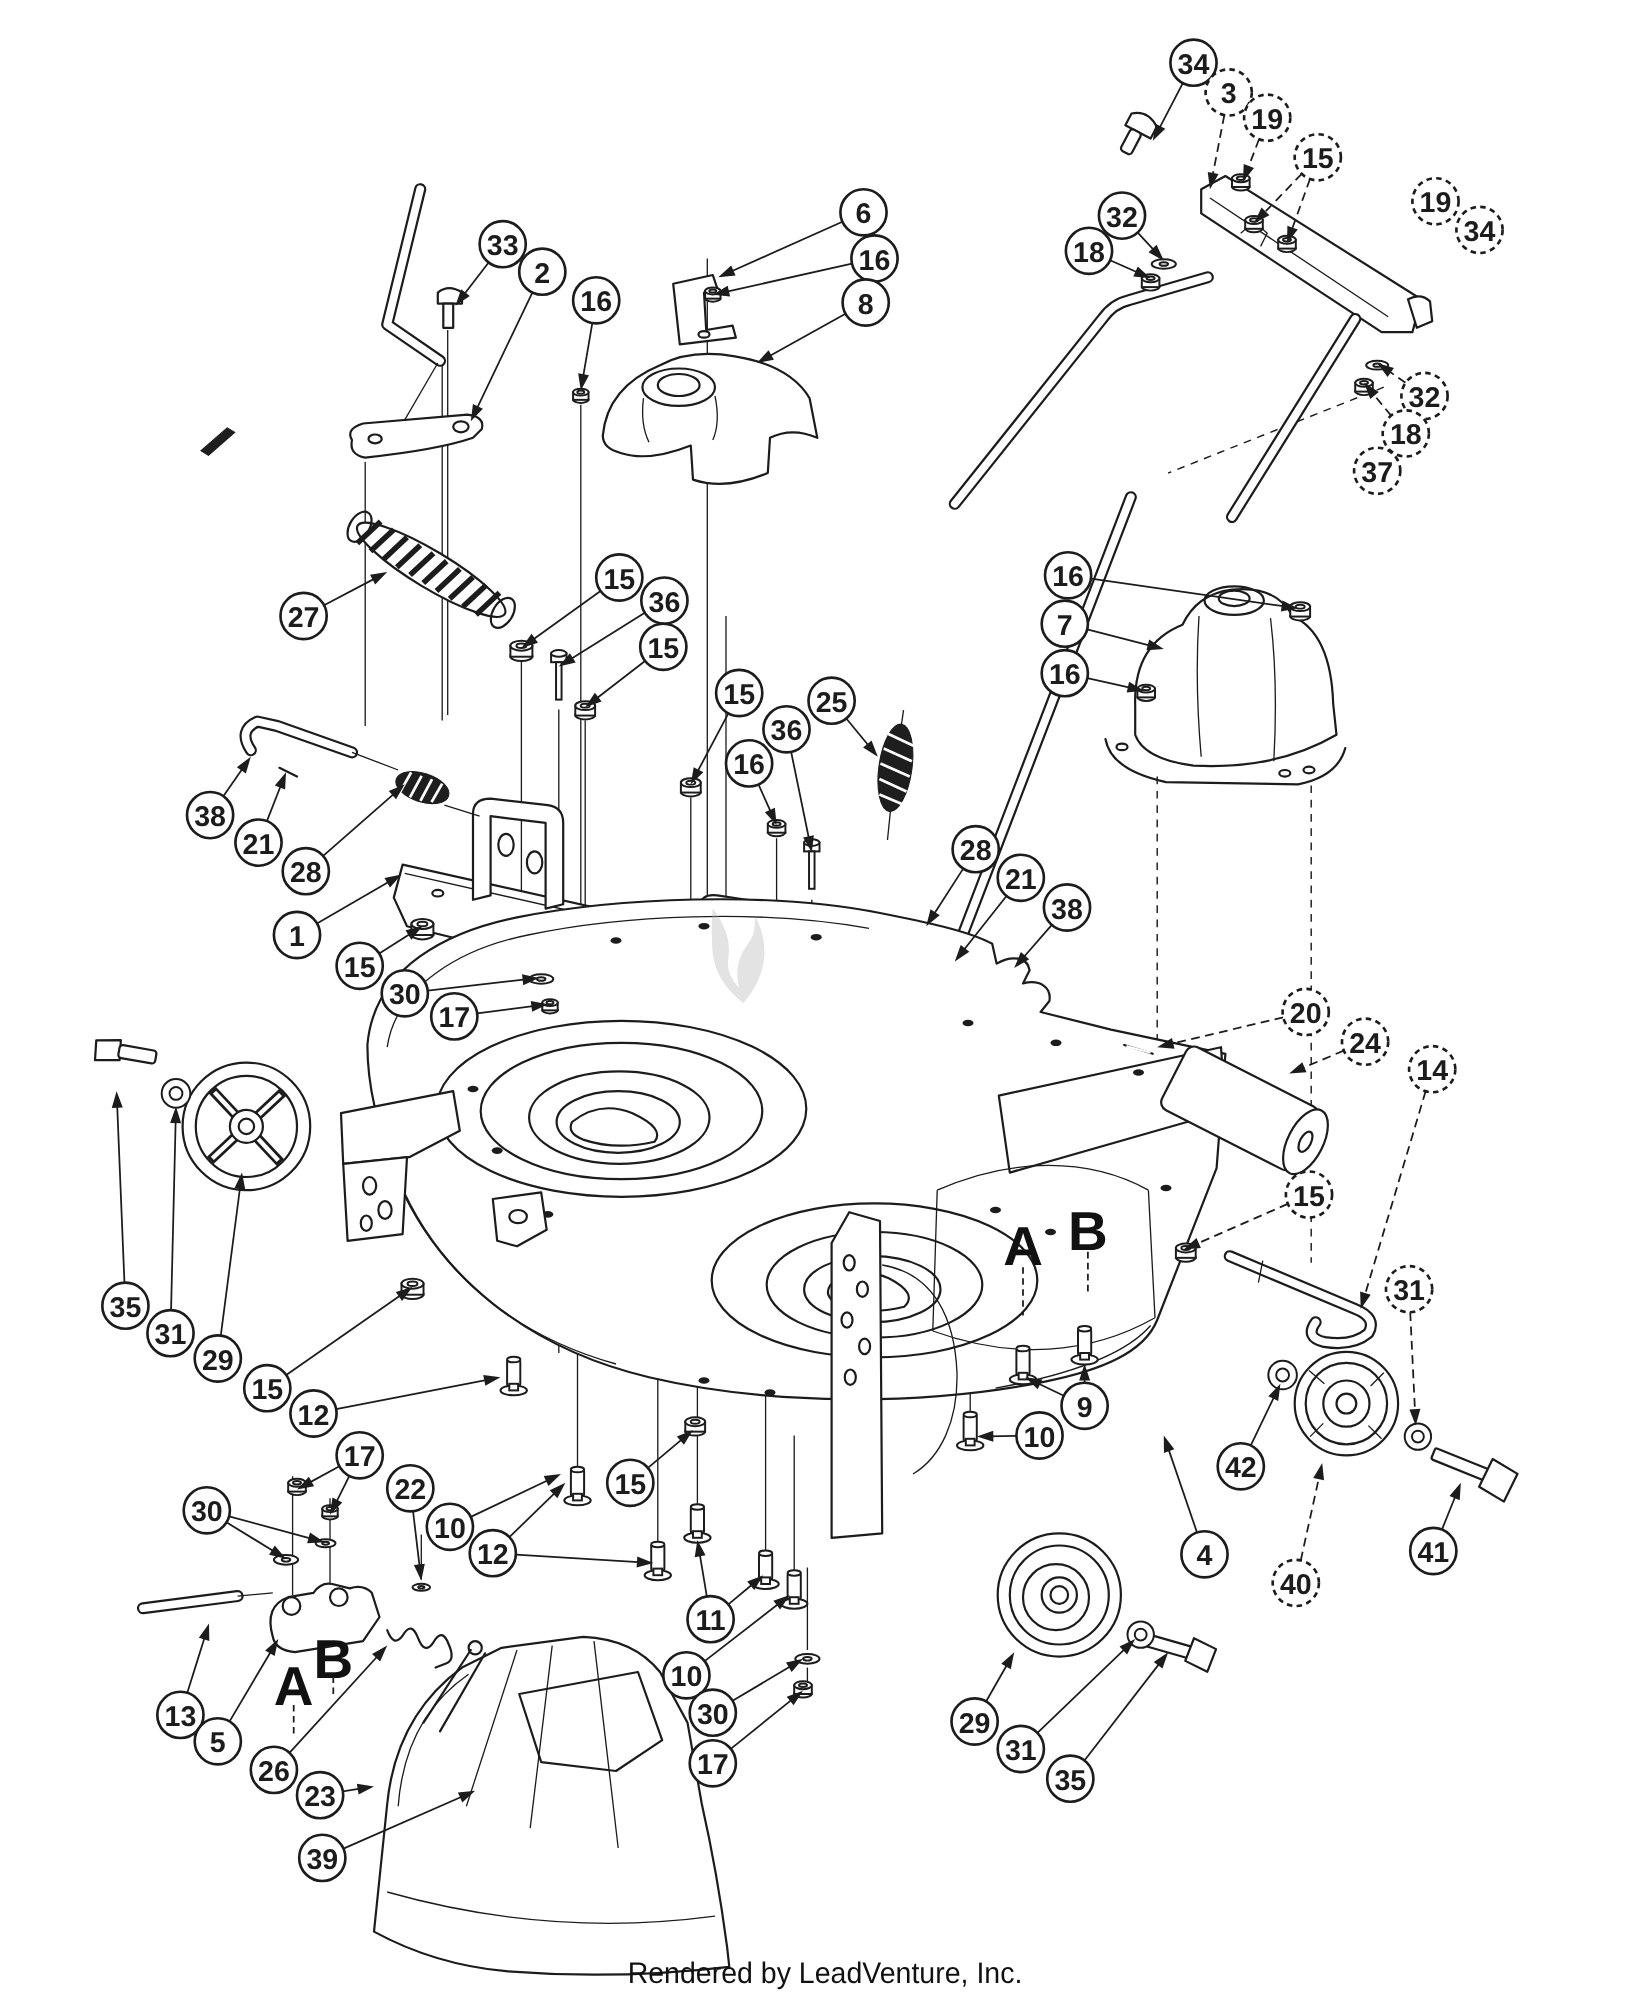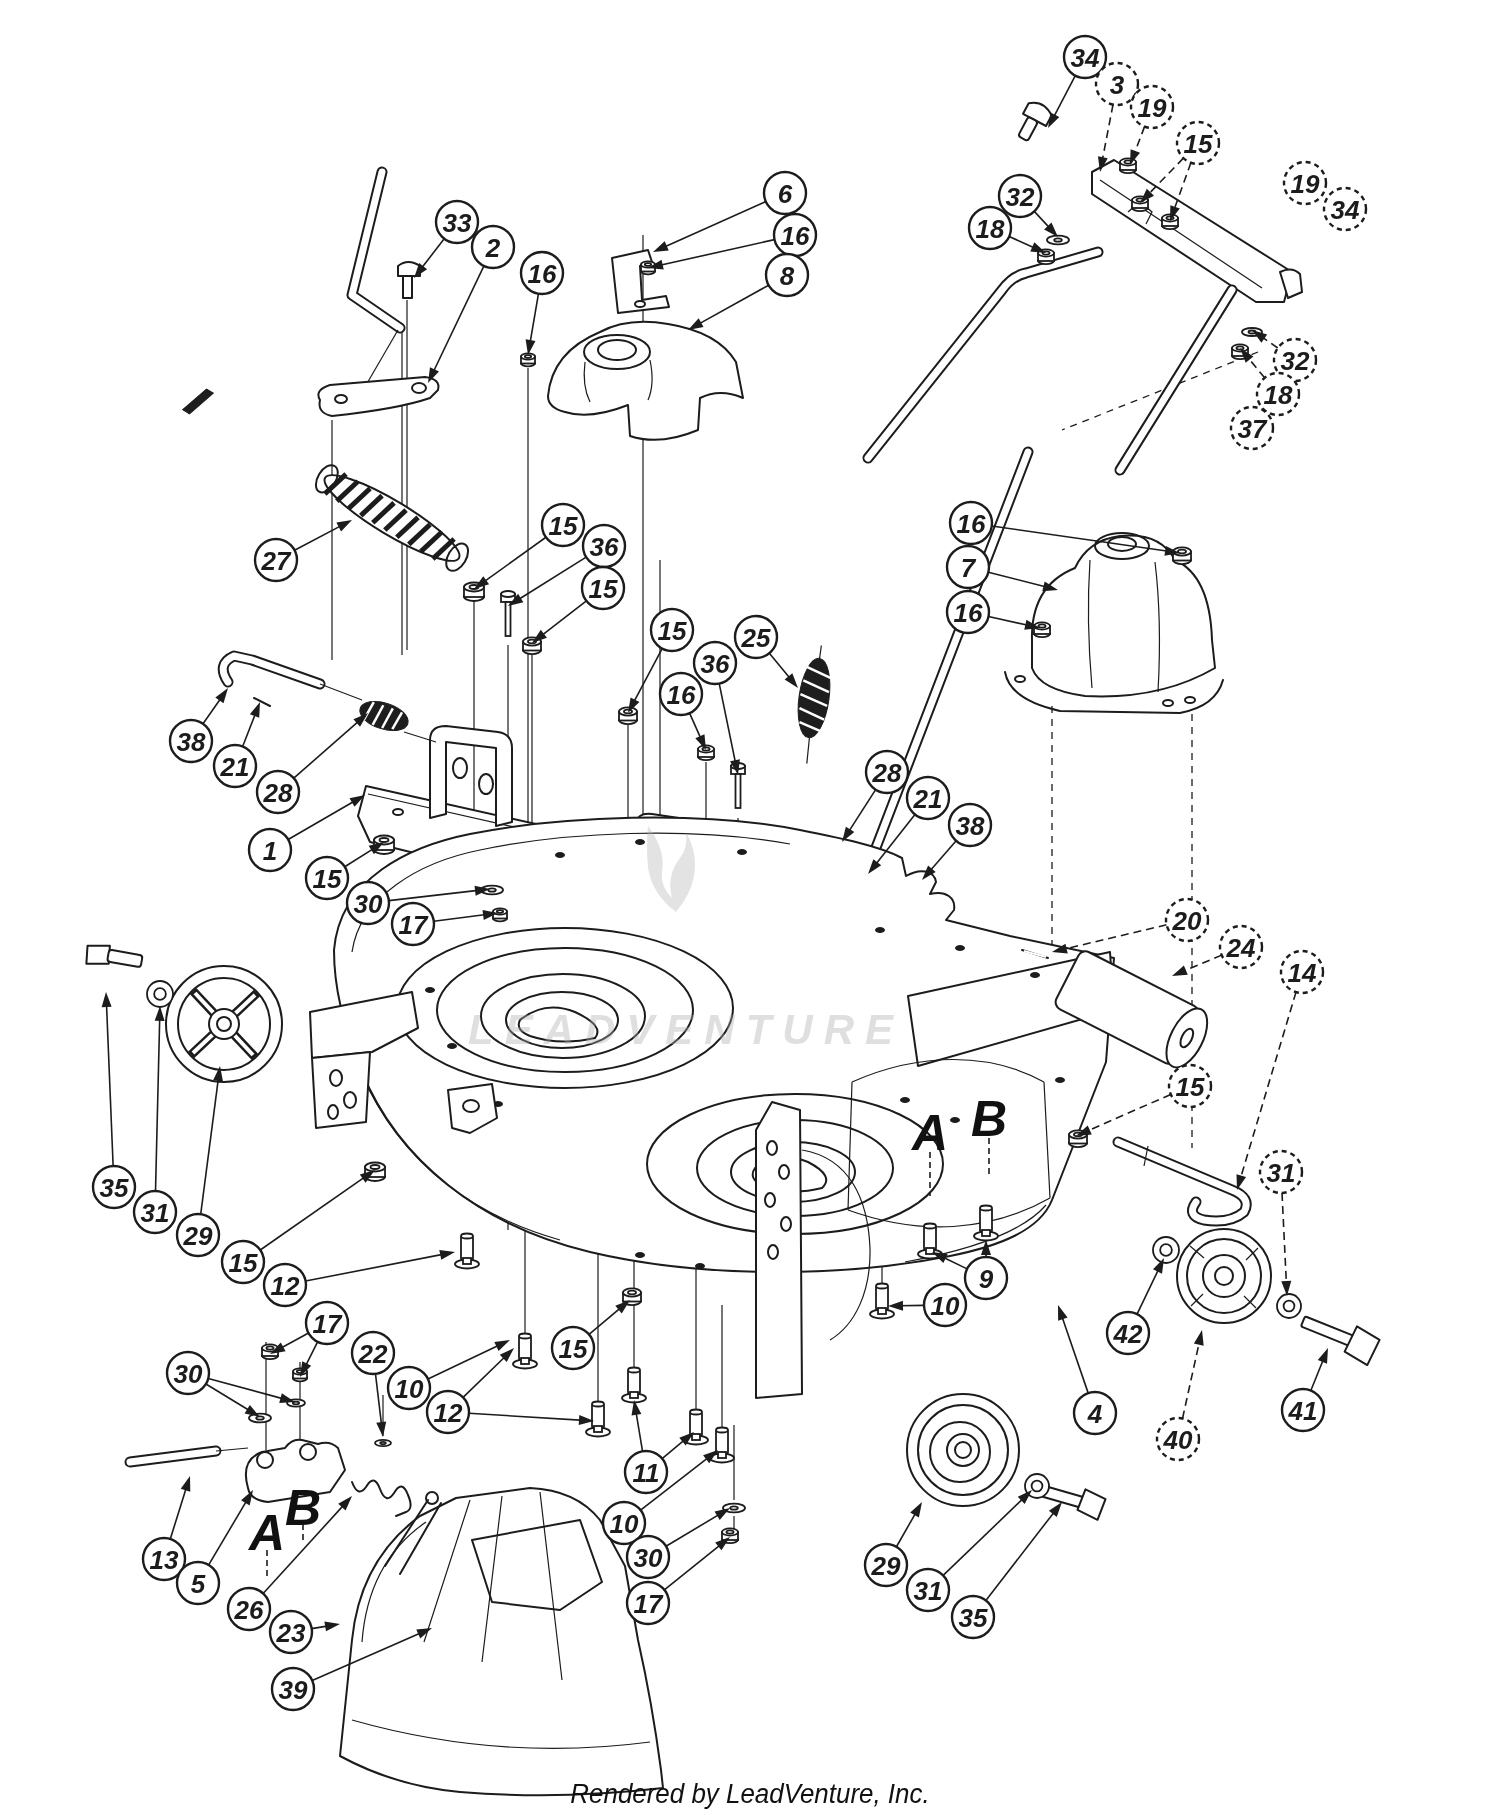--- a/index.html
+++ b/index.html
@@ -1,17 +1,17 @@
 <!DOCTYPE html>
 <html><head>
 <meta charset="utf-8">
 <style>
   html,body{margin:0;padding:0;background:#fff;}
   #page{position:relative;width:1500px;height:1815px;background:#ffffff;overflow:hidden;
-        font-family:"Liberation Sans", sans-serif;font-style:italic;}
+        font-family:"Liberation Sans", sans-serif;}
   #diagram-svg{position:absolute;left:0;top:0;}
   .part{fill:none;stroke:#1c1c1c;stroke-width:2;stroke-linejoin:round;stroke-linecap:round;}
   .part-fill{fill:#ffffff;stroke:#1c1c1c;stroke-width:2;stroke-linejoin:round;}
   .thin{stroke:#1c1c1c;stroke-width:1.2;fill:none;}
   .dashedln{stroke:#1c1c1c;stroke-width:1.3;fill:none;stroke-dasharray:7 6;}
   .tube{stroke:#1c1c1c;stroke-width:11;fill:none;stroke-linecap:round;stroke-linejoin:round;}
   .tube-core{stroke:#ffffff;stroke-width:7;fill:none;stroke-linecap:round;stroke-linejoin:round;}
   .coil{fill:#1e1e1e;stroke:#1c1c1c;}
   .hatch{stroke:#ffffff;stroke-width:2.5;}
   .dot{fill:#1c1c1c;stroke:none;}
@@ -1012,16 +1012,15 @@
         <g>
           <text x="303" y="1508" text-anchor="middle" dominant-baseline="central" font-size="50" font-weight="bold" fill="#111" font-family="&quot;Liberation Sans&quot;, sans-serif">B</text>
           <line x1="303" y1="1524" x2="303" y2="1544" stroke="#1c1c1c" stroke-width="1.6" stroke-dasharray="6 4"></line>
         </g>
       </g>
   </svg>
 
   <svg id="wm-logo" width="80" height="100" viewBox="0 0 80 100">
     <path d="M 12,6 Q 30,30 26,52 Q 24,66 36,78 Q 30,56 44,38 Q 52,28 50,12 Q 62,34 58,56 Q 55,74 40,92 Q 16,74 12,48 Q 10,24 12,6 Z" fill="rgba(175,175,175,0.35)"></path>
   </svg>
-  <div id="watermark">LEADVENTURE</div>
 
   <div id="footer">Rendered by LeadVenture, Inc.</div>
 </div>
 
 </body></html>

